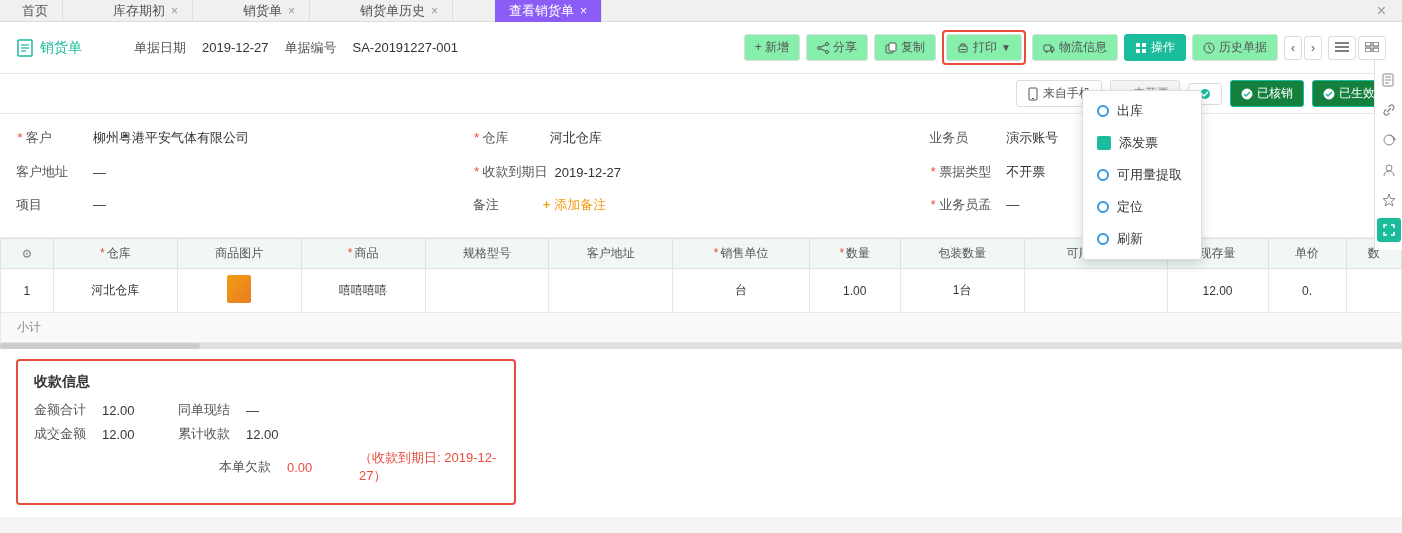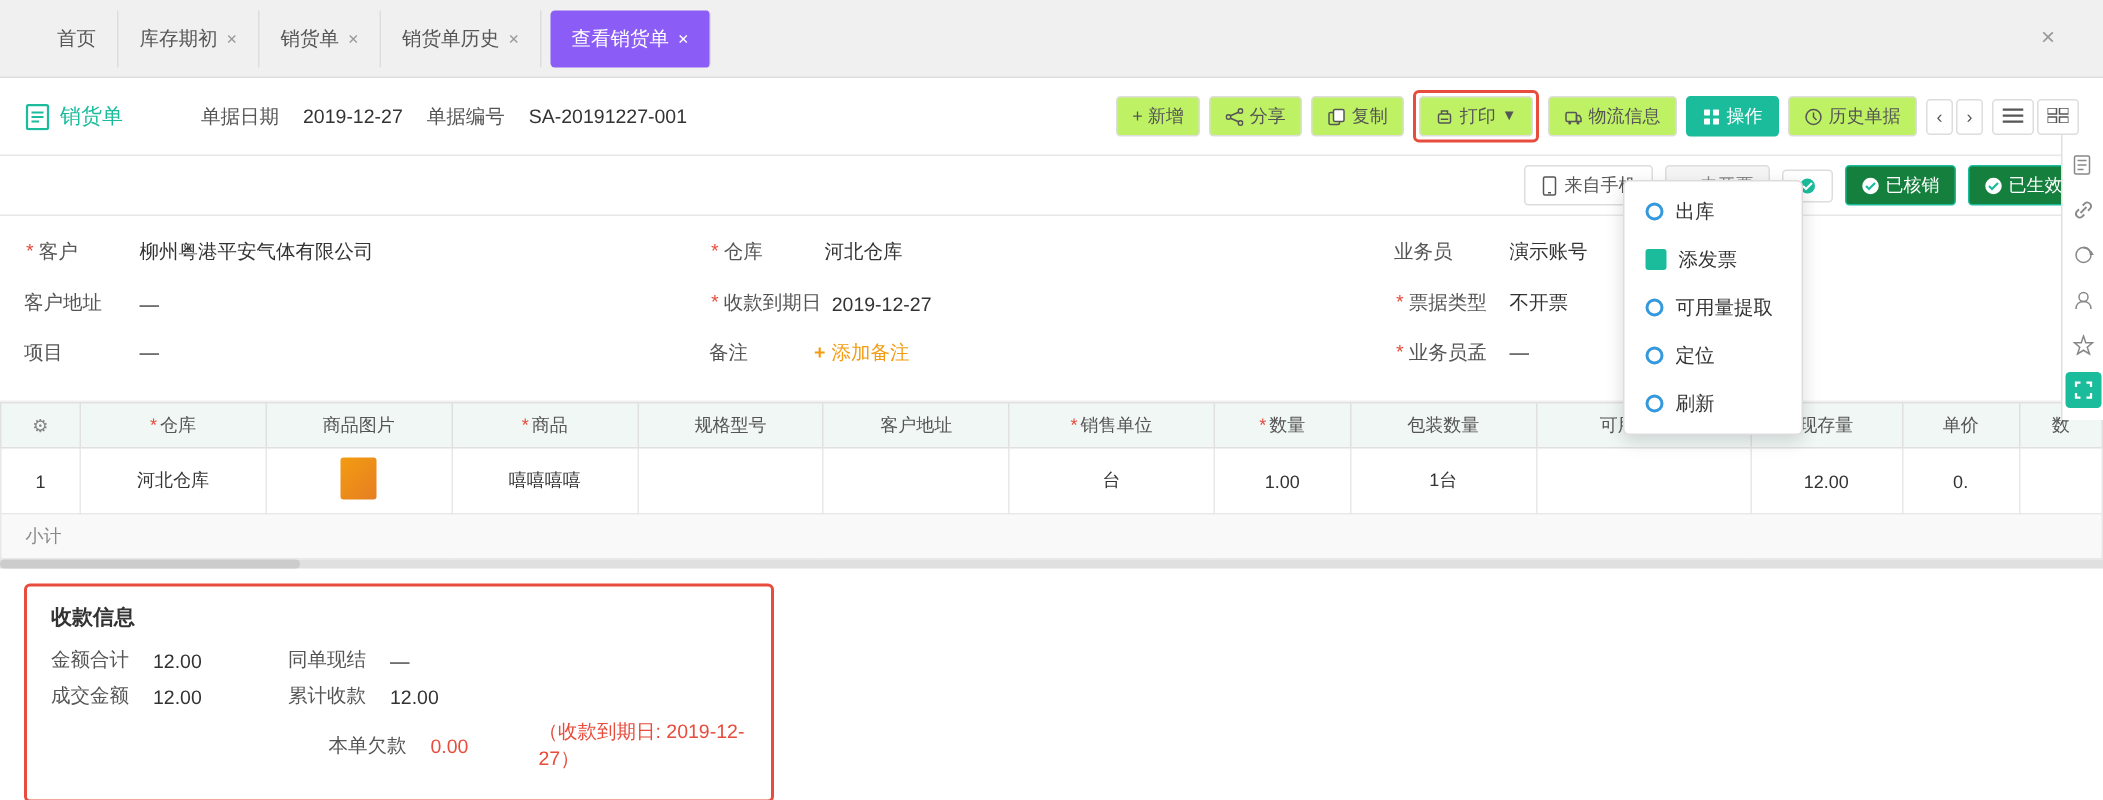--- a/index.html
+++ b/index.html
@@ -1,21 +1,21 @@
 <!DOCTYPE html>
 <html><head>
   <meta charset="utf-8">
   <style>
     * { box-sizing: border-box; margin: 0; padding: 0; }
     body { font-family: "Microsoft YaHei", Arial, sans-serif; font-size: 13px; background: #f5f5f5; color: #333; }
 
     
     .tabs-bar {
       display: flex; align-items: center; background: #f0f0f0; border-bottom: 1px solid #ddd;
-      height: 52px; padding: 0 24px;
+      height: 22px; padding: 0 8px; gap: 36px;
     }
     .tab-item {
       display: flex; align-items: center; padding: 0 14px; height: 38px; cursor: pointer;
       border-right: 1px solid #ddd; font-size: 13px; color: #555; position: relative;
     }
     .tab-item .tab-close {
       margin-left: 6px; color: #999; font-size: 12px; cursor: pointer;
     }
     .tab-item.highlight { background: #8b5cf6; color: #fff; border-radius: 3px; margin-left: 6px; }
     .tab-item.highlight .tab-close { color: #fff; }
@@ -42,21 +42,21 @@
     .doc-icon { width: 18px; height: 18px; }
     .doc-meta { display: flex; align-items: center; gap: 16px; color: #555; font-size: 13px; margin-left: 36px; }
     .doc-meta .label { color: #555; }
     .doc-meta .value { color: #333; }
 
     .toolbar-right {
       display: flex; align-items: center; gap: 6px;
     }
     .btn-toolbar {
       display: flex; align-items: center; gap: 4px; padding: 4px 10px; border: 1px solid #ddd;
-      border-radius: 3px; background: #bef264; cursor: pointer; font-size: 12px; color: #555;
+      border-radius: 3px; background: #86efac; cursor: pointer; font-size: 12px; color: #555;
     }
     .btn-toolbar.active-tab { background: #1abc9c; color: #fff; border-color: #1abc9c; }
     .nav-arrows { display: flex; gap: 2px; }
     .nav-arrow { padding: 4px 6px; border: 1px solid #ddd; background: #fff; cursor: pointer; font-size: 12px; color: #555; border-radius: 3px; }
     .view-toggle { display: flex; gap: 2px; }
     .view-btn { padding: 4px 6px; border: 1px solid #ddd; background: #fff; cursor: pointer; font-size: 12px; color: #555; border-radius: 3px; }
 
     
     .second-toolbar {
       display: flex; align-items: center; justify-content: flex-end; padding: 6px 16px;
@@ -128,21 +128,21 @@
       height: 6px; width: 200px; background: #ccc; border-radius: 3px;
     }
 
     
     .payment-section {
       border: 2px solid #e74c3c; margin: 10px 16px; padding: 12px 16px;
       border-radius: 4px; background: #fff; width: 500px;
     }
     .payment-title { font-weight: bold; font-size: 14px; margin-bottom: 10px; }
     .payment-row {
-      display: flex; align-items: center; gap: 30px; margin-bottom: 6px;
+      display: flex; align-items: center; gap: 16px; margin-bottom: 6px;
     }
     .payment-field { display: flex; align-items: center; gap: 8px; }
     .payment-label { color: #555; min-width: 60px; }
     .payment-value { color: #333; min-width: 60px; }
     .payment-value.red { color: #e74c3c; }
 
     
     .dropdown-menu {
       position: absolute; top: 68px; right: 200px; background: #fff;
       border: 1px solid #ddd; border-radius: 4px; box-shadow: 0 4px 12px rgba(0,0,0,0.15);

